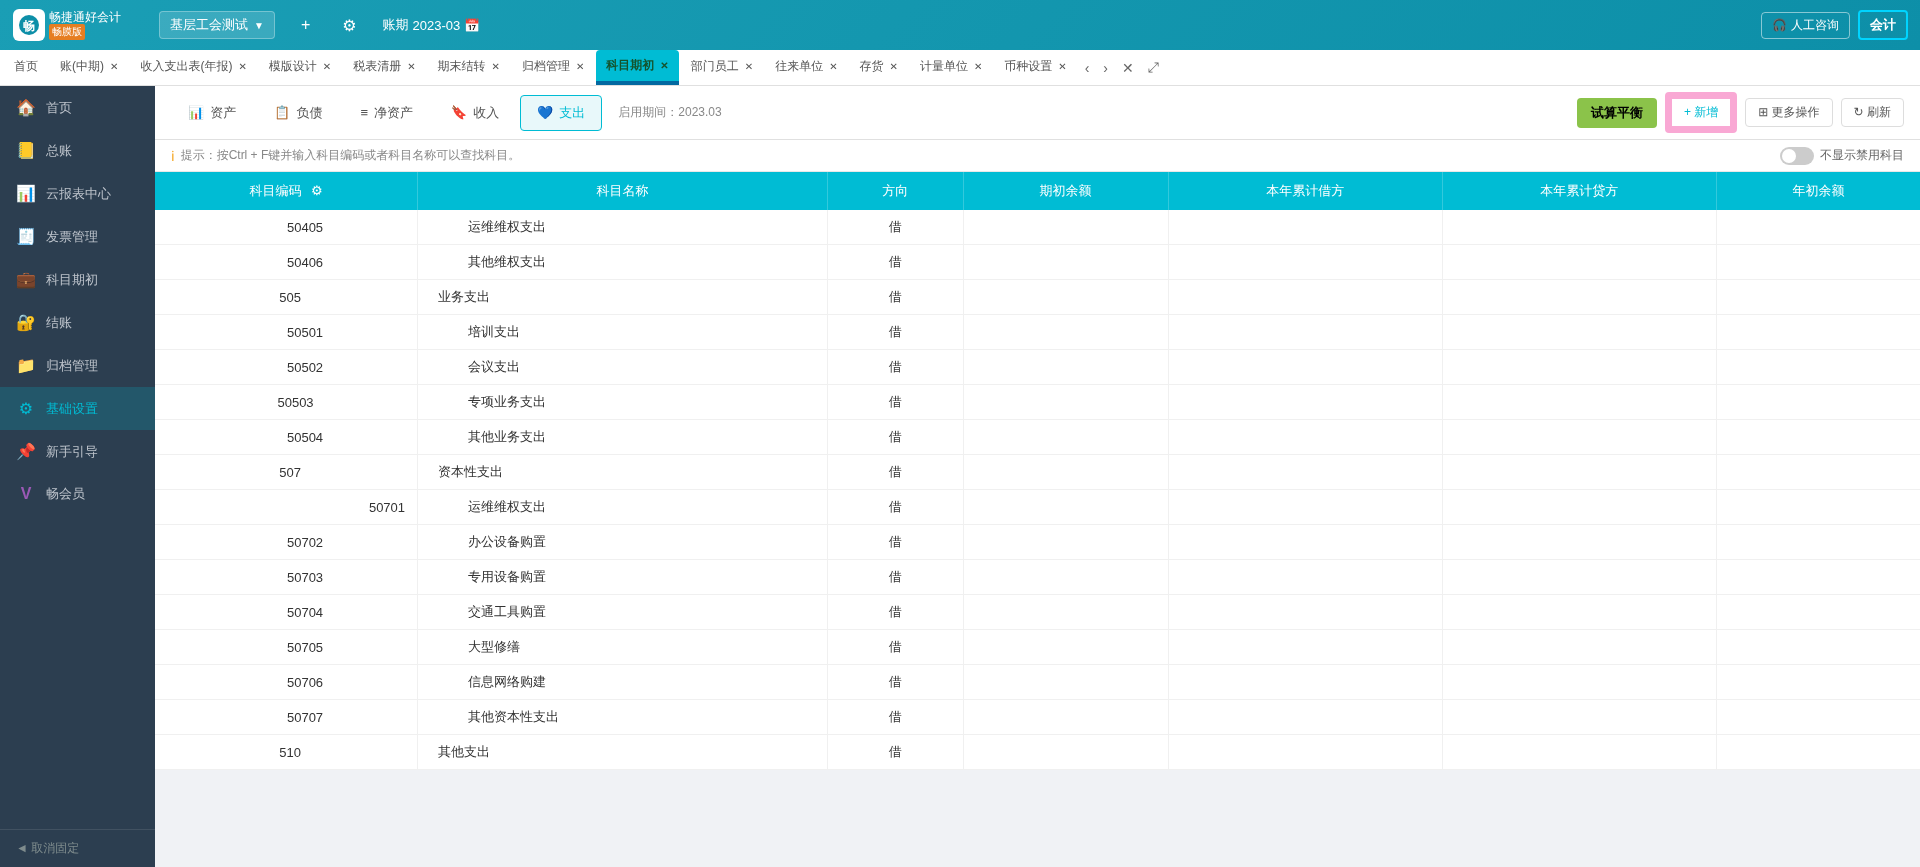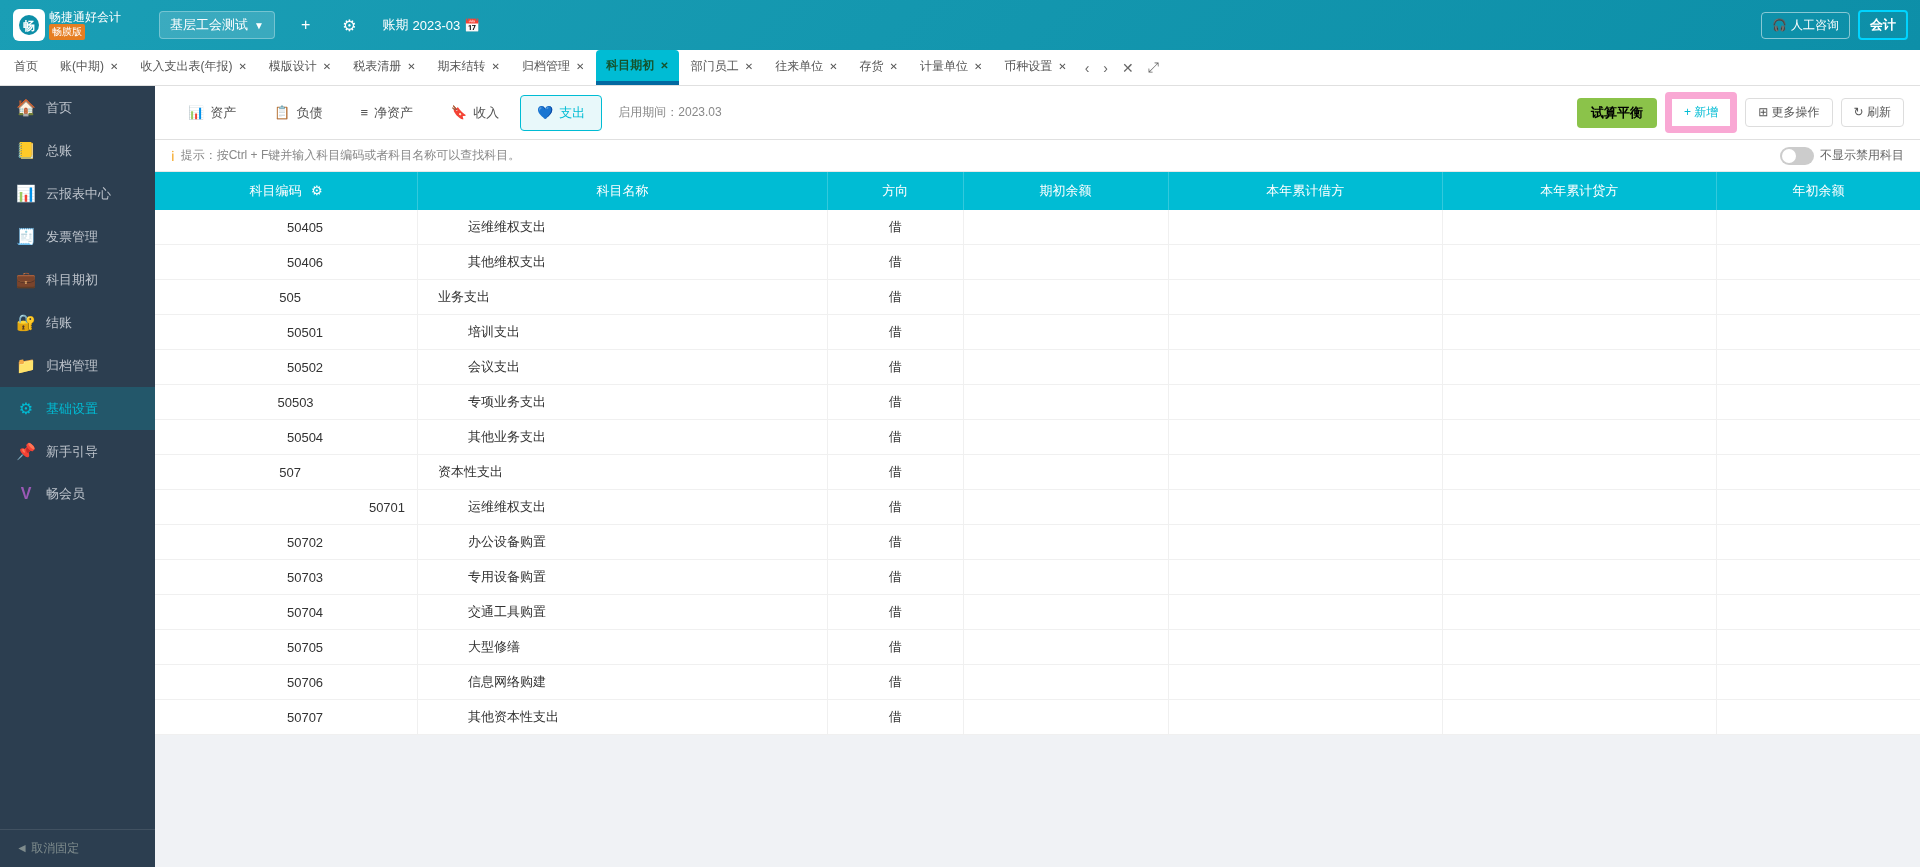--- a/index.html
+++ b/index.html
@@ -520,18 +520,27 @@
   </tr>
             <tr>
     <td style="text-align:center;padding-left:50px;font-weight:normal;">50707</td>
     <td style="text-align:left;padding-left:50px;">其他资本性支出</td>
     <td style="text-align:center;">借</td>
     <td style="text-align:right;"></td>
     <td style="text-align:right;"></td>
     <td style="text-align:right;"></td>
     <td style="text-align:right;"></td>
   </tr>
+            <tr>
+    <td style="text-align:center;padding-left:20px;font-weight:normal;">510</td>
+    <td style="text-align:left;padding-left:20px;">其他支出</td>
+    <td style="text-align:center;">借</td>
+    <td style="text-align:right;"></td>
+    <td style="text-align:right;"></td>
+    <td style="text-align:right;"></td>
+    <td style="text-align:right;"></td>
+  </tr>
           </tbody>
       </table>
     </div>
 
   </div>
 </div>
 
 </body></html>

